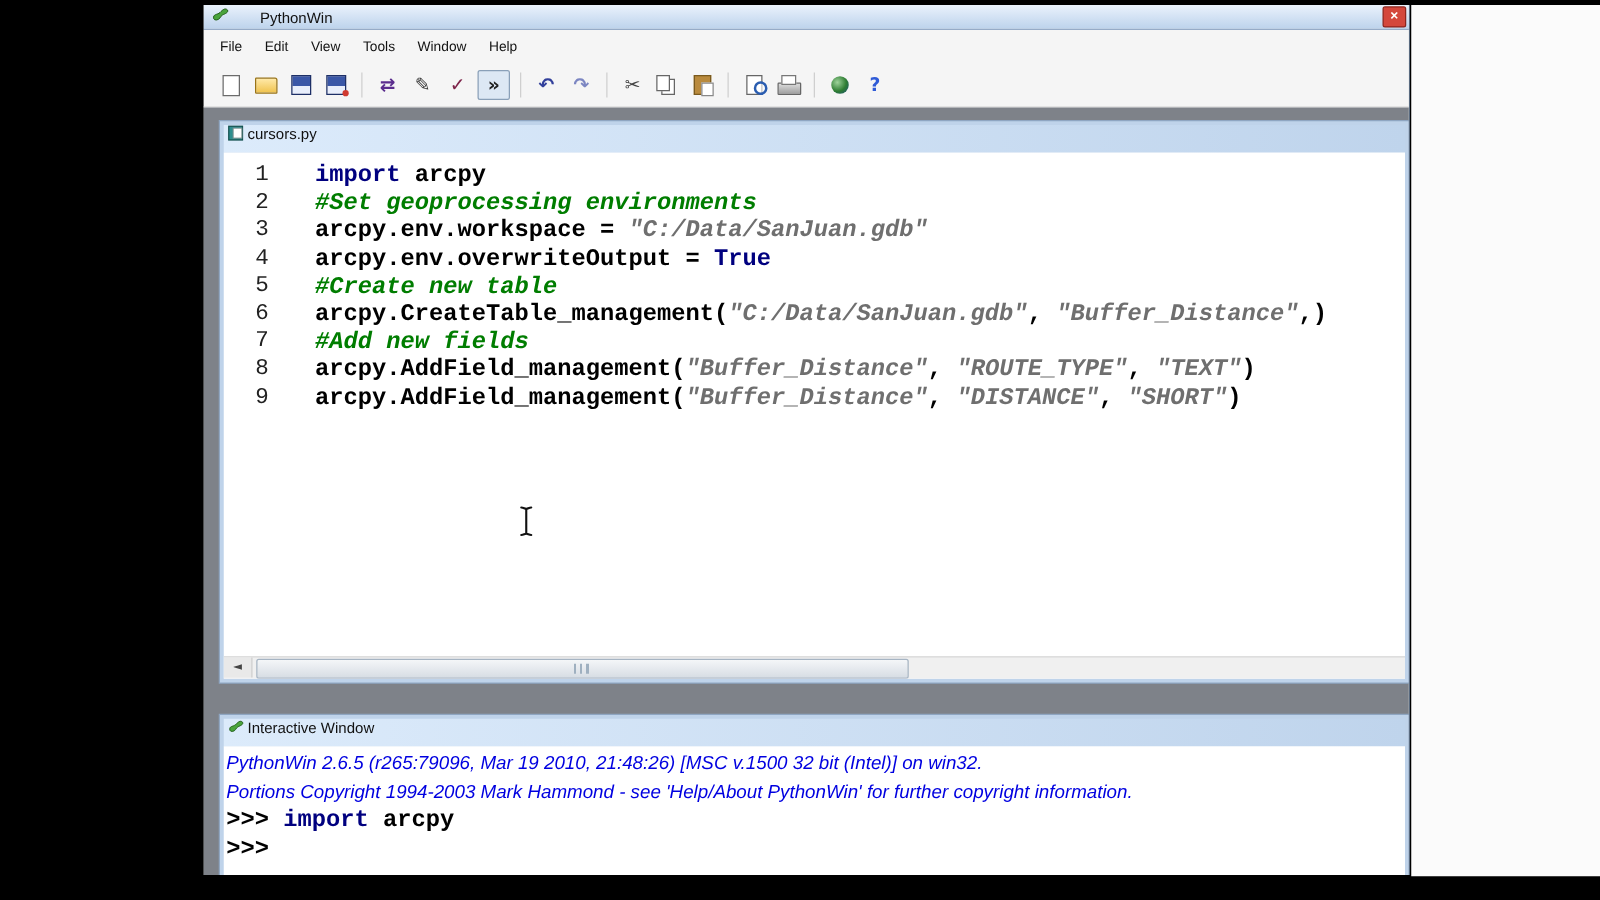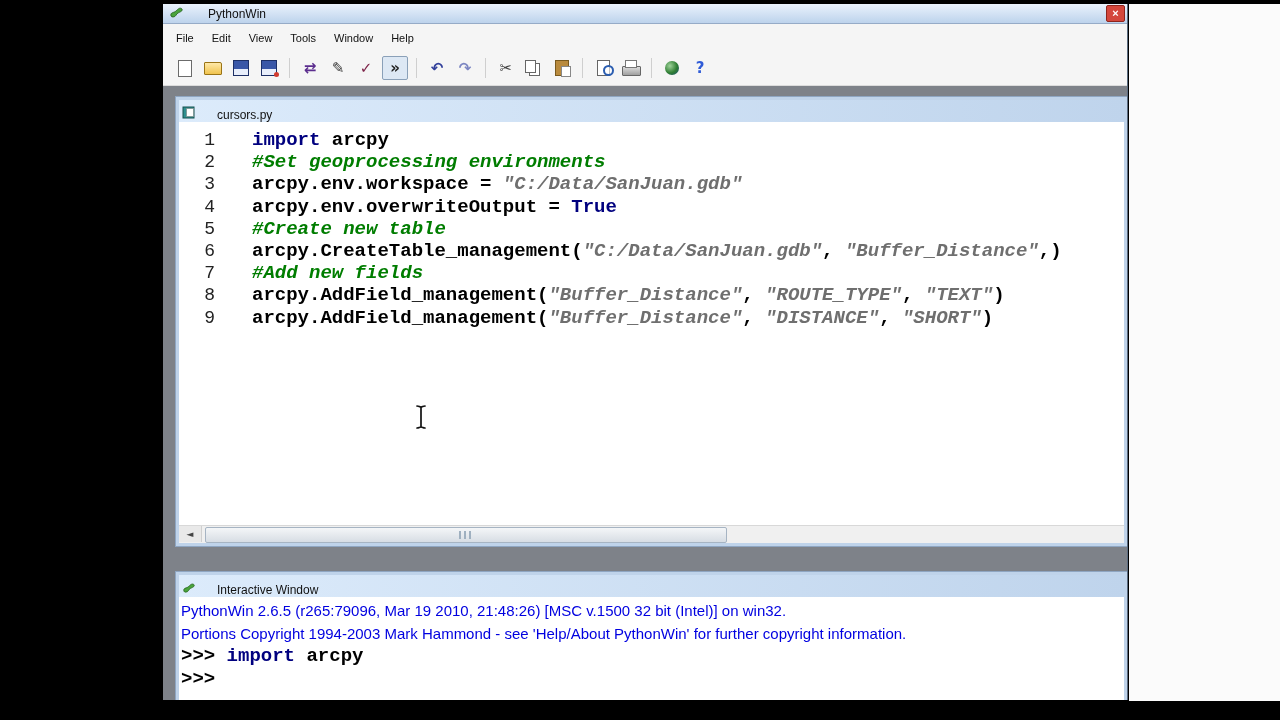--- a/index.html
+++ b/index.html
@@ -48,21 +48,21 @@
        border:1px solid #777;top:3px;left:6px;}
   .i-web-help::before{content:"";width:14px;height:14px;border-radius:50%;
        background:radial-gradient(circle at 35% 35%,#9fd39b,#2e7d32 55%,#1b4d7a);}
 
   
   .mdi{position:absolute;top:82px;left:0;right:0;bottom:0;background:var(--mdi,#7e8289);overflow:hidden;}
   .child{position:absolute;left:13px;right:0;background:#bfd3ea;padding:3px;
          display:flex;flex-direction:column;box-shadow:0 0 0 1px #8fa6c2;}
   .editor-win{top:11px;height:443px;}
   .iw-win{top:486px;height:147px;}
-  .child-tb{height:22px;flex:none;display:flex;align-items:flex-end;gap:21px;padding:0 3px;
+  .child-tb{height:22px;flex:none;display:flex;align-items:flex-start;gap:2px;padding:0 3px;
             background:linear-gradient(to right,#dcebfb,#bfd4ec);font-size:12px;color:#111;}
   .child-body{flex:1;background:#fff;position:relative;overflow:hidden;}
 
   
   .ed-lines{position:absolute;left:0;right:0;top:0;bottom:17px;padding-top:7px;overflow:hidden;
             font-family:"Liberation Mono","DejaVu Sans Mono",monospace;font-size:19px;font-weight:bold;}
   .ed-line{height:22.2px;line-height:22.2px;white-space:pre;display:flex;}
   .ln{flex:none;width:36px;text-align:right;color:#222;font-weight:normal;font-size:18px;}
   .lt{margin-left:37px;}
   .tok-kw{color:var(--kw,#00007f);}
@@ -80,21 +80,21 @@
   .sb-btn span{font-size:9px;color:#444;font-family:"DejaVu Sans",sans-serif;}
   .sb-thumb{position:absolute;left:26px;top:1px;width:520px;height:14px;border-radius:2px;
             background:linear-gradient(#f4f6f8,#d7dde4);border:1px solid #a6b4c3;}
   .sb-thumb::after{content:"";position:absolute;left:50%;top:3px;margin-left:-7px;width:14px;height:8px;
             background:repeating-linear-gradient(90deg,#9fb0c0 0 2px,transparent 2px 5px);}
 
   
   .iw-body{padding:3px 0 0 2px;}
   .iw-line{line-height:22.5px;white-space:pre;font-family:"Liberation Mono","DejaVu Sans Mono",monospace;
            font-size:19px;font-weight:bold;}
-  .iw-line.banner-line{font-family:"Liberation Sans",sans-serif;font-size:15px;font-weight:normal;}
+  .iw-line.banner-line{font-family:"Liberation Sans",sans-serif;font-size:15px;font-weight:normal;font-style:italic;}
   .tok-banner{color:var(--banner,#0000e0);}
 
   .ibeam{position:absolute;left:414px;top:404px;}
 </style>
 </head>
 <body>
 
 <div class="stage">
   <div class="desktop-right"></div>
 

